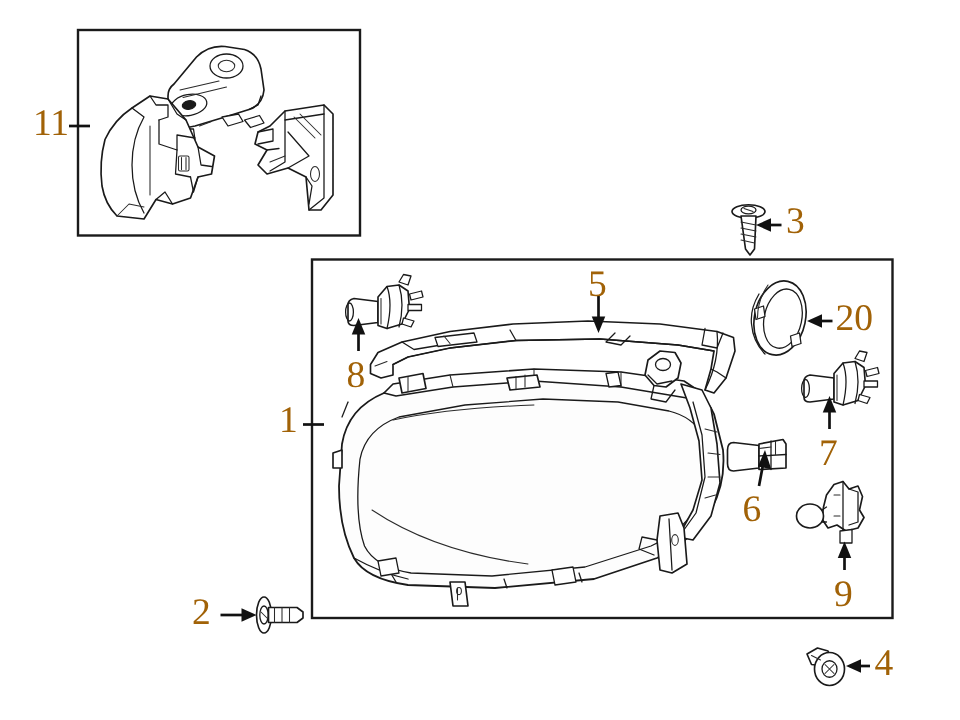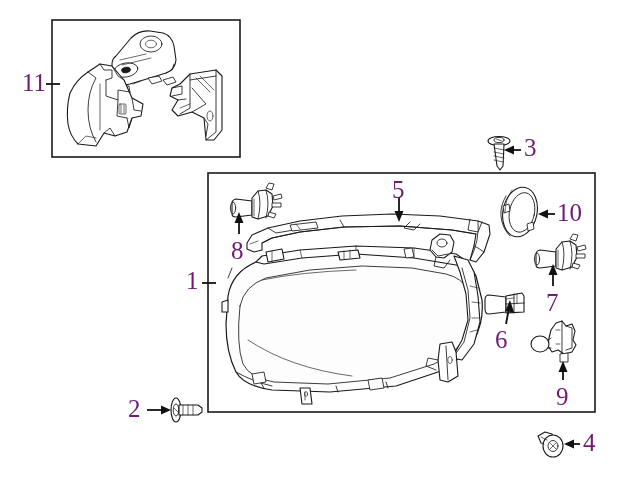--- a/index.html
+++ b/index.html
@@ -29,21 +29,21 @@
   .fill-lens { fill: #fdfdfd; stroke: #1a1a1a; stroke-width: 1.2; stroke-linejoin: round; }
   .fill-dark { fill: #1a1a1a; stroke: #1a1a1a; stroke-width: 0.8; }
   .box { fill: none; stroke: #1a1a1a; stroke-width: 1.6; }
   .leader { fill: none; stroke: #111111; stroke-width: 1.8; stroke-linecap: butt; }
   .arrowhead { fill: #111111; stroke: none; }
   .calloutText {
     position: absolute;
     font-family: "Liberation Serif", serif;
     font-size: 25px;
     font-weight: 400;
-    color: #701a75;
+    color: #a16207;
     line-height: 1;
     white-space: nowrap;
     user-select: none;
   }
 </style>
 </head>
 <body>
 
 <div id="diagram-root">
 
@@ -295,15 +295,15 @@
   <div class="calloutText" style="left:392px; top:177px;">5</div>
 
   <div class="calloutText" style="left:495px; top:327px;">6</div>
 
   <div class="calloutText" style="left:546px; top:290px;">7</div>
 
   <div class="calloutText" style="left:231px; top:238px;">8</div>
 
   <div class="calloutText" style="left:556px; top:384px;">9</div>
 
-  <div class="calloutText" style="left:557px; top:200px;">10</div>
+  <div class="calloutText" style="left:557px; top:200px;">20</div>
 
 </div>
 
 </body></html>

